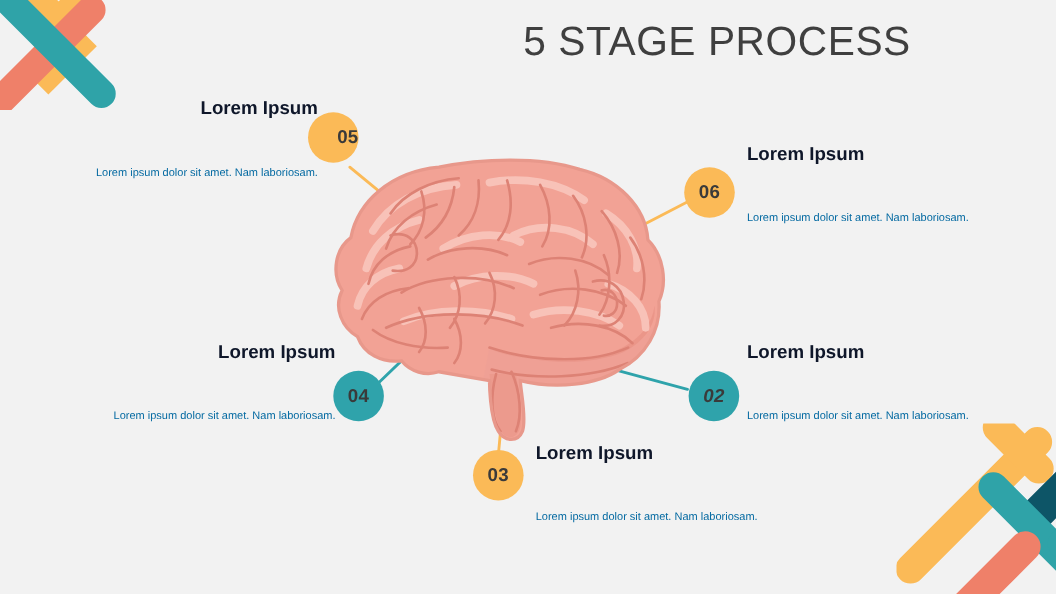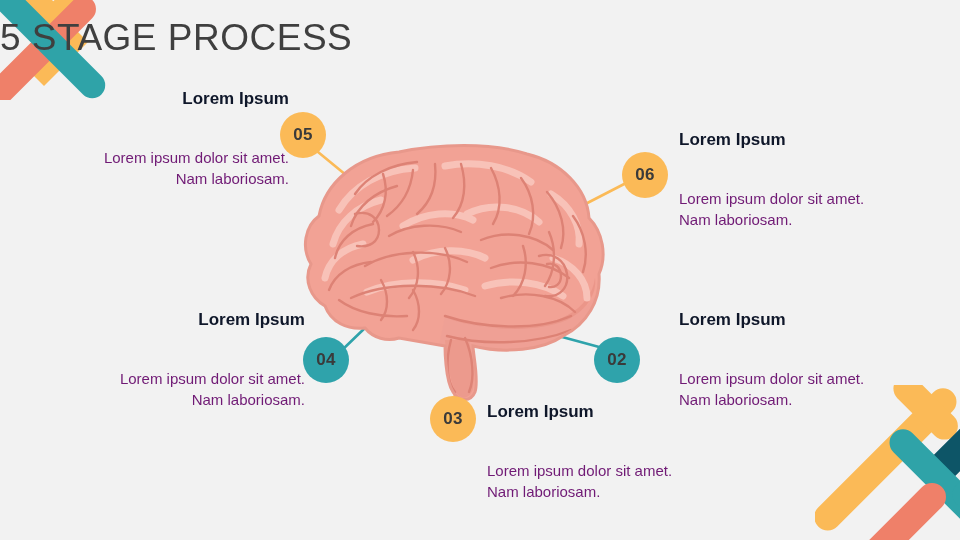--- a/index.html
+++ b/index.html
@@ -31,21 +31,21 @@
     height: 540px;
     pointer-events: none;
   }
 
   
   #title {
     position: absolute;
     left: 0;
     top: 16px;
     width: 828px;
-    text-align: left;
+    text-align: right;
     font-size: 37px;
     letter-spacing: 0.5px;
     color: #3F3F3F;
     font-weight: 400;
     line-height: 44px;
     white-space: nowrap;
   }
 
   
   #brain-wrap {
@@ -89,22 +89,22 @@
   }
   .stage-text .st-head {
     font-size: 17px;
     font-weight: 700;
     color: #0f172a;
     line-height: 24px;
     margin-bottom: 3px;
     white-space: nowrap;
   }
   .stage-text .st-body {
-    font-size: 15px;
-    color: #701a75;
+    font-size: 10px;
+    color: #0369a1;
     line-height: 21px;
     margin-top: 36px;
   }
   .align-right { text-align: right; }
   .align-left  { text-align: left; }
 </style>
 </head>
 <body>
 
 <div id="slide">
@@ -281,37 +281,37 @@
                C 164 262, 176 262, 180 252
                C 184 240, 178 214, 178 206
                C 210 214, 248 210, 268 196
                C 292 184, 306 160, 304 134
                C 312 116, 308 92, 294 78
                C 292 48, 266 22, 232 14
                C 196 2, 142 4, 104 12 Z" fill="none" stroke="#E8988B" stroke-width="3"></path>
     </svg>
   </div>
 
-  <div class="badge amber" style="left:280px; top:112px;">
+  <div class="badge amber" style="left:280px; top:102px;justify-content:flex-end;">
     <span>05</span>
   </div>
 
   <div class="badge amber" style="left:622px; top:152px;">
     <span>06</span>
   </div>
 
-  <div class="badge teal" style="left:594px; top:337px;">
+  <div class="badge teal" style="left:626px; top:337px;font-style:italic;">
     <span>02</span>
   </div>
 
   <div class="badge teal" style="left:303px; top:337px;">
     <span>04</span>
   </div>
 
-  <div class="badge amber" style="left:430px; top:396px;">
+  <div class="badge amber" style="left:430px; top:409px;">
     <span>03</span>
   </div>
 
   <div class="stage-text align-right" style="left:74px; top:87px;">
     <div class="st-head">Lorem Ipsum</div>
     <div class="st-body">Lorem ipsum dolor sit amet. Nam laboriosam.</div>
   </div>
 
   <div class="stage-text align-left" style="left:679px; top:128px;">
     <div class="st-head">Lorem Ipsum</div>

